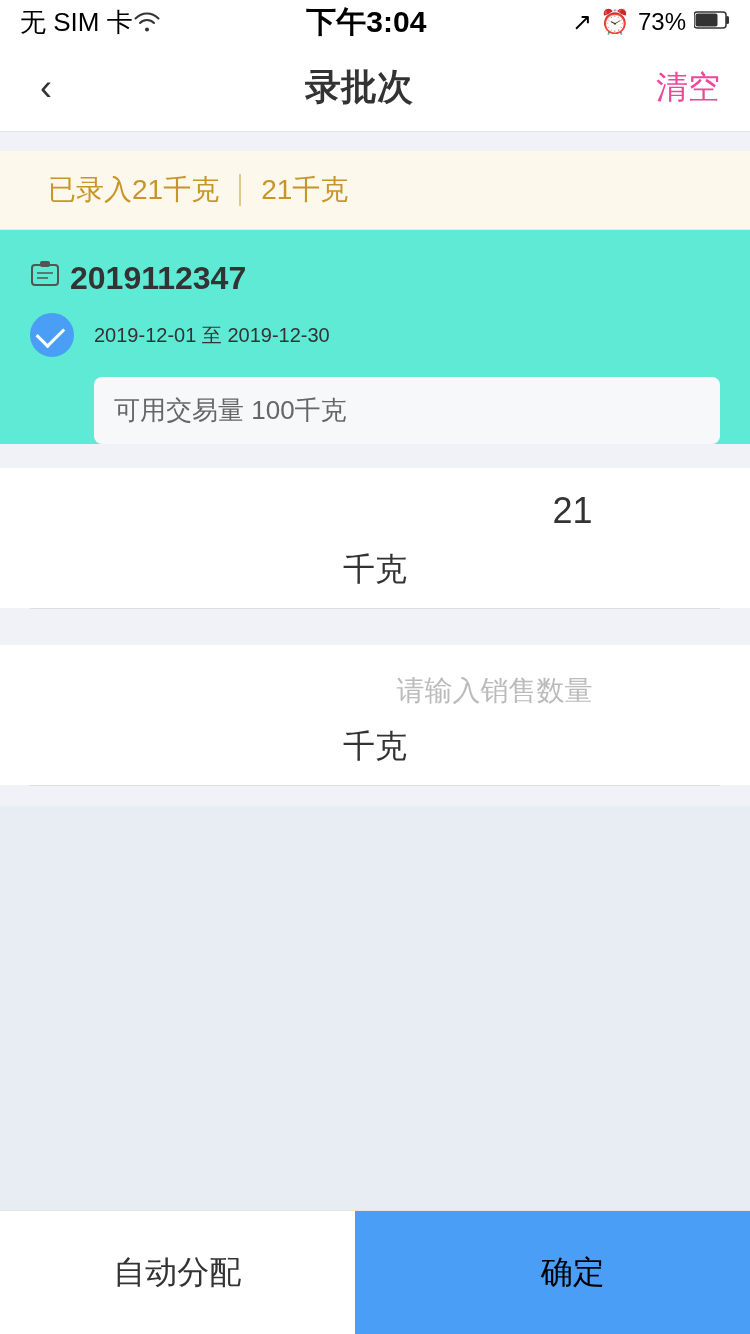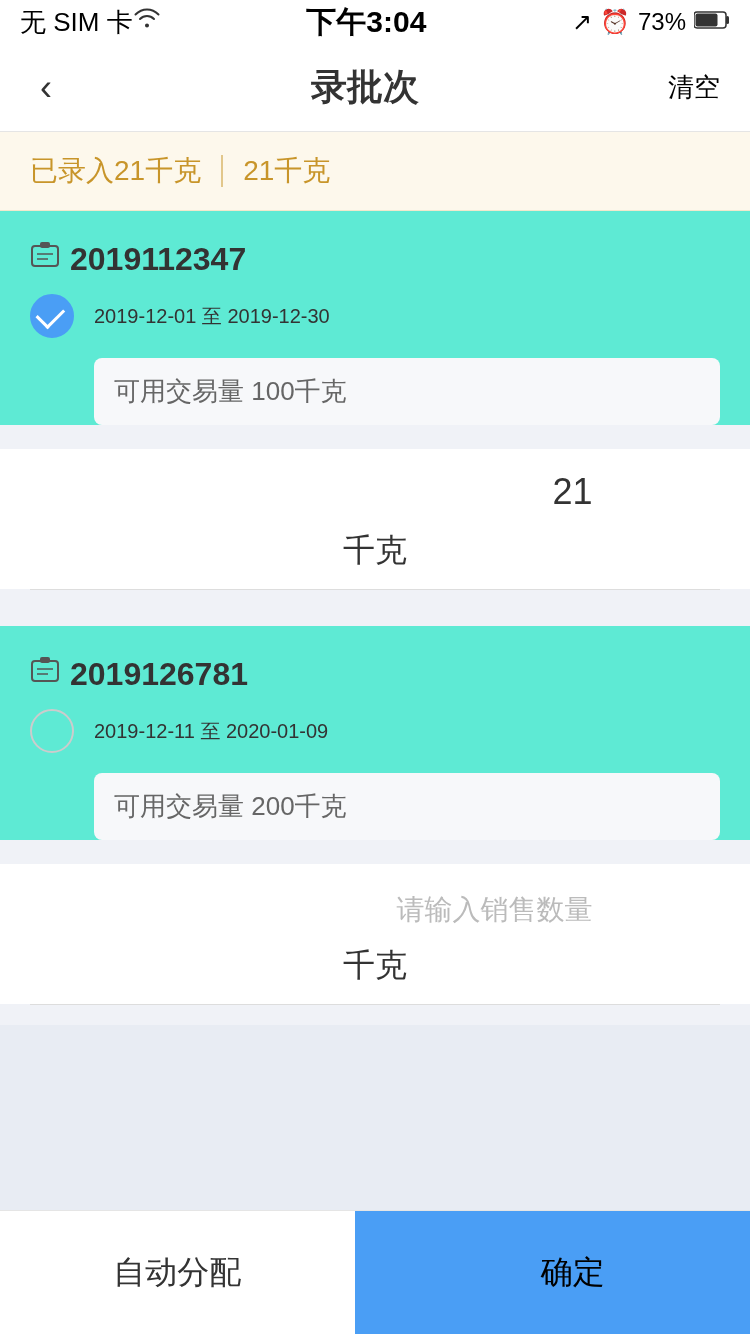--- a/index.html
+++ b/index.html
@@ -16,21 +16,21 @@
     .status-bar {
       height: 44px;
       background: #fff;
       display: flex;
       align-items: center;
       justify-content: space-between;
       padding: 0 20px;
       font-size: 26px;
       font-weight: 500;
     }
-    .status-left { display: flex; align-items: flex-start; }
+    .status-left { display: flex; align-items: flex-end; }
     .status-center { font-size: 30px; font-weight: 600; }
     .status-right { display: flex; align-items: center; gap: 8px; font-size: 24px; }
 
     
     .nav-bar {
       height: 88px;
       background: #fff;
       display: flex;
       align-items: center;
       justify-content: space-between;
@@ -42,33 +42,34 @@
       color: #333;
       cursor: pointer;
       padding: 10px;
     }
     .nav-title {
       font-size: 36px;
       font-weight: 700;
       color: #333;
     }
     .nav-clear {
-      font-size: 26px;
-      color: #000000;
+      font-size: 32px;
+      color: #ec4899;
       cursor: pointer;
     }
 
     
     .summary-banner {
       background: #fdf8ec;
-      padding: 20px 30px;
+      padding: 20px 48px;
       display: flex;
       align-items: center;
       gap: 20px;
       border-bottom: 1px solid #f0e8cc;
+      margin-top: 19px;
     }
     .summary-text {
       font-size: 28px;
       color: #c8952a;
     }
     .summary-divider {
       width: 2px;
       height: 32px;
       background: #c8952a;
       opacity: 0.5;
@@ -282,38 +283,20 @@
   </div>
 
   <div class="input-area-row">
     <input class="qty-input" type="number" value="21" style="">
     <span class="qty-unit">千克</span>
   </div>
   <div class="input-line"></div>
 
   <div class="section-sep"></div>
 
-  <div class="batch-card">
-    <div class="batch-header">
-      <span class="batch-id-icon">
-        <svg width="30" height="28" viewBox="0 0 30 28" fill="none">
-          <rect x="2" y="4" width="26" height="20" rx="3" stroke="#555" stroke-width="2" fill="none"></rect>
-          <rect x="10" y="0" width="10" height="6" rx="2" fill="#555"></rect>
-          <line x1="7" y1="12" x2="23" y2="12" stroke="#555" stroke-width="1.5"></line>
-          <line x1="7" y1="17" x2="18" y2="17" stroke="#555" stroke-width="1.5"></line>
-        </svg>
-      </span>
-      <span class="batch-id">2019126781</span>
-    </div>
-    <div class="batch-date-row">
-      <div class="checkbox-circle"></div>
-      <span class="batch-date-text">2019-12-11 至 2020-01-09</span>
-    </div>
-    <div class="available-qty-box">可用交易量 200千克</div>
-  </div>
 
   <div class="input-area-row">
     <input class="qty-input" type="number" placeholder="请输入销售数量" style="color: rgb(187, 187, 187);">
     <span class="qty-unit">千克</span>
   </div>
   <div class="input-line"></div>
 
   <div style="height: 500px; background: #e8ecf3;"></div>
 
 </div>

